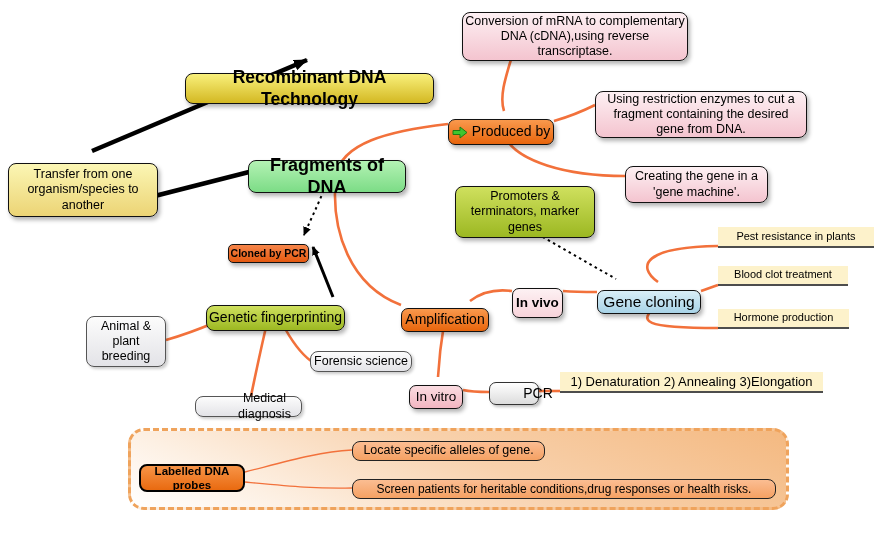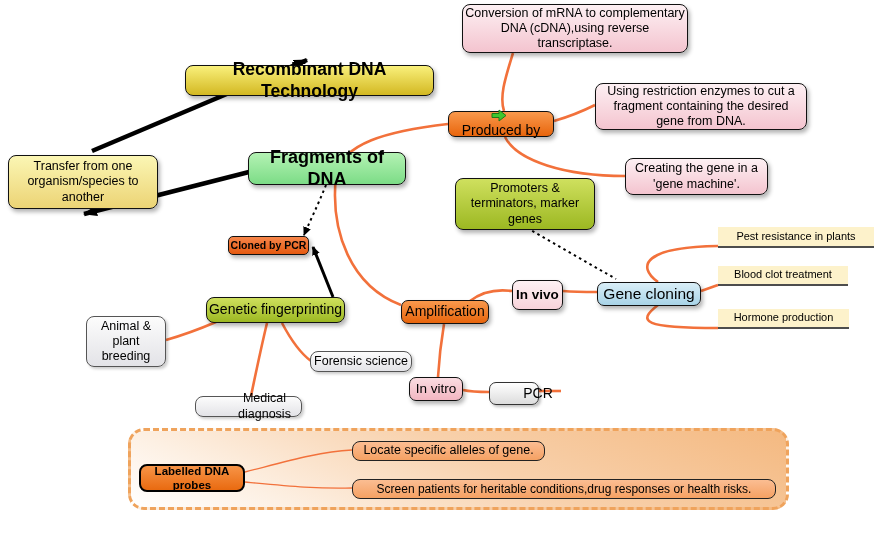--- a/index.html
+++ b/index.html
@@ -1,21 +1,21 @@
 <!DOCTYPE html>
 <html><head>
 <meta charset="utf-8">
 <style>
   html,body{margin:0;padding:0;background:#fff;}
   #stage{position:relative;width:886px;height:537px;background:#fff;overflow:hidden;
          font-family:"Liberation Sans","DejaVu Sans",sans-serif;color:#000;}
   #wires{position:absolute;left:0;top:0;z-index:1;pointer-events:none;}
   .nd{position:absolute;z-index:2;display:flex;align-items:center;justify-content:center;
       text-align:center;white-space:pre-line;box-sizing:border-box;line-height:1.22;}
-  .bdr{border:1.8px solid #111;border-radius:8px;box-shadow:2px 3px 4px rgba(0,0,0,0.30);}
+  .bdr{border:1.8px solid #111;border-radius:8px;box-shadow:2px 3px 4px rgba(0,0,0,0.30);margin-top:8px;}
   .pink {background:linear-gradient(#fdf0f3,#f4c4cf);font-size:12.5px;}
   .yellow{background:linear-gradient(#f9f07b,#d3b822);font-weight:bold;font-size:17.5px;}
   .ltyellow{background:linear-gradient(#fbf6b4,#ecd475);font-size:12.5px;}
   .green{background:linear-gradient(#b4f2b4,#7cdc86);font-weight:bold;font-size:18px;}
   .olive{background:linear-gradient(#cfe05e,#9cb822);font-size:12.5px;}
   .orange{background:linear-gradient(#f9994d,#e8650c);font-size:14px;border-radius:7px;}
   .clonedpcr{background:linear-gradient(#f6854a,#e55a10);font-size:10.5px;font-weight:bold;border-radius:5px;}
   .blue{background:linear-gradient(#d9eef7,#a8d3e7);font-size:15.5px;border-radius:7px;}
   .invivo{background:linear-gradient(#fdf1f3,#f7d3da);font-size:13.5px;border-radius:7px;}
   .invitro{background:linear-gradient(#fadce1,#f2b6c1);font-size:13.5px;border-radius:7px;}
@@ -78,21 +78,21 @@
   <div class="nd bdr pink" style="left:462px;top:4px;width:226px;height:49px;">Conversion of mRNA to complementary
 DNA (cDNA),using reverse
 transcriptase.</div>
 
   <div class="nd bdr yellow" style="left:185px;top:65px;width:249px;height:31px;">Recombinant DNA Technology</div>
 
   <div class="nd bdr pink" style="left:595px;top:83px;width:212px;height:47px;">Using restriction enzymes to cut a
 fragment containing the desired
 gene from DNA.</div>
 
-  <div class="nd bdr orange" style="left:448px;top:111px;width:106px;height:26px;flex-direction:column;">
+  <div class="nd bdr orange" style="left:448px;top:111px;width:106px;height:26px;">
     <span class="arrowicon">
       <svg width="16" height="13" viewBox="0 0 16 13">
           <path d="M1,4.5 h7 v-3.5 l7,5.5 -7,5.5 v-3.5 h-7 z" fill="#3fc62e" stroke="#1e7a14" stroke-width="1"></path>
         </svg>
     </span>
     <span>Produced by</span>
   </div>
 
   <div class="nd bdr pink" style="left:625px;top:158px;width:143px;height:37px;">Creating the gene in a
 'gene machine'.</div>
@@ -128,20 +128,21 @@
 breeding</div>
 
   <div class="nd gray" style="left:310px;top:351px;width:102px;height:21px;">Forensic science</div>
 
   <div class="nd gray" style="left:195px;top:396px;width:107px;height:21px;padding-left:32px;">Medical diagnosis</div>
 
   <div class="nd bdr invitro" style="left:409px;top:377px;width:54px;height:24px;">In vitro</div>
 
   <div class="nd pcrbox" style="left:489px;top:382px;width:44px;height:23px;">PCR</div>
 
+  <div class="nd cream" style="left:560px;top:372px;width:263px;height:21px;font-size:13px;">1) Denaturation  2) Annealing  3)Elongation</div>
 
   <div class="nd labelled" style="left:139px;top:464px;width:106px;height:28px;">Labelled DNA probes</div>
 
   <div class="nd salmon" style="left:352px;top:441px;width:193px;height:20px;">Locate specific alleles of gene.</div>
 
   <div class="nd salmon" style="left:352px;top:479px;width:424px;height:20px;font-size:12px;">Screen patients for heritable conditions,drug responses or health risks.</div>
 
 </div>
 
 </body></html>

